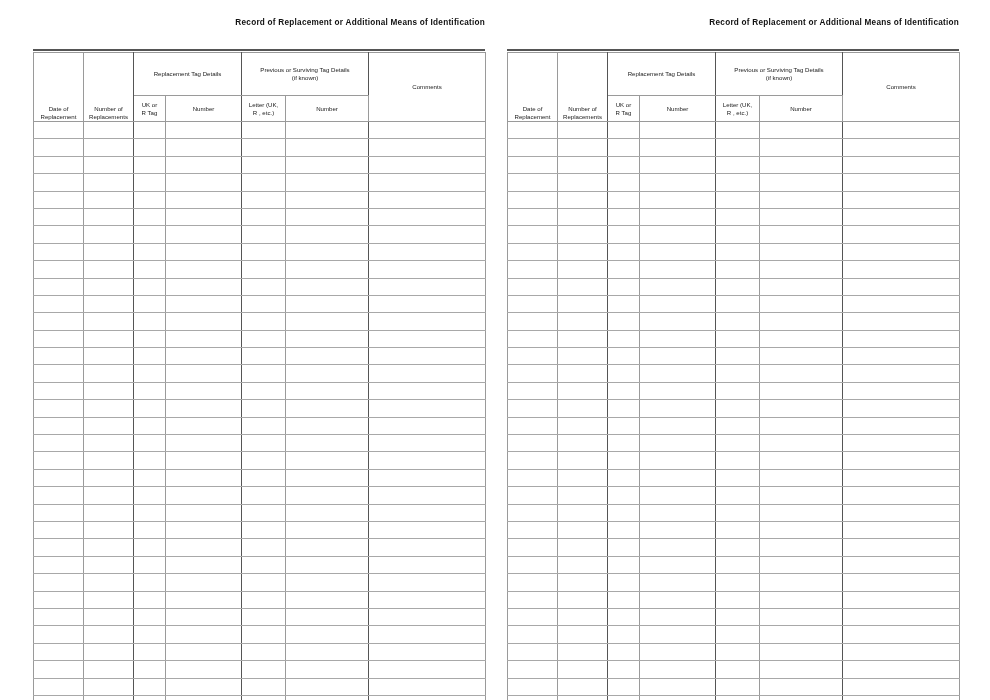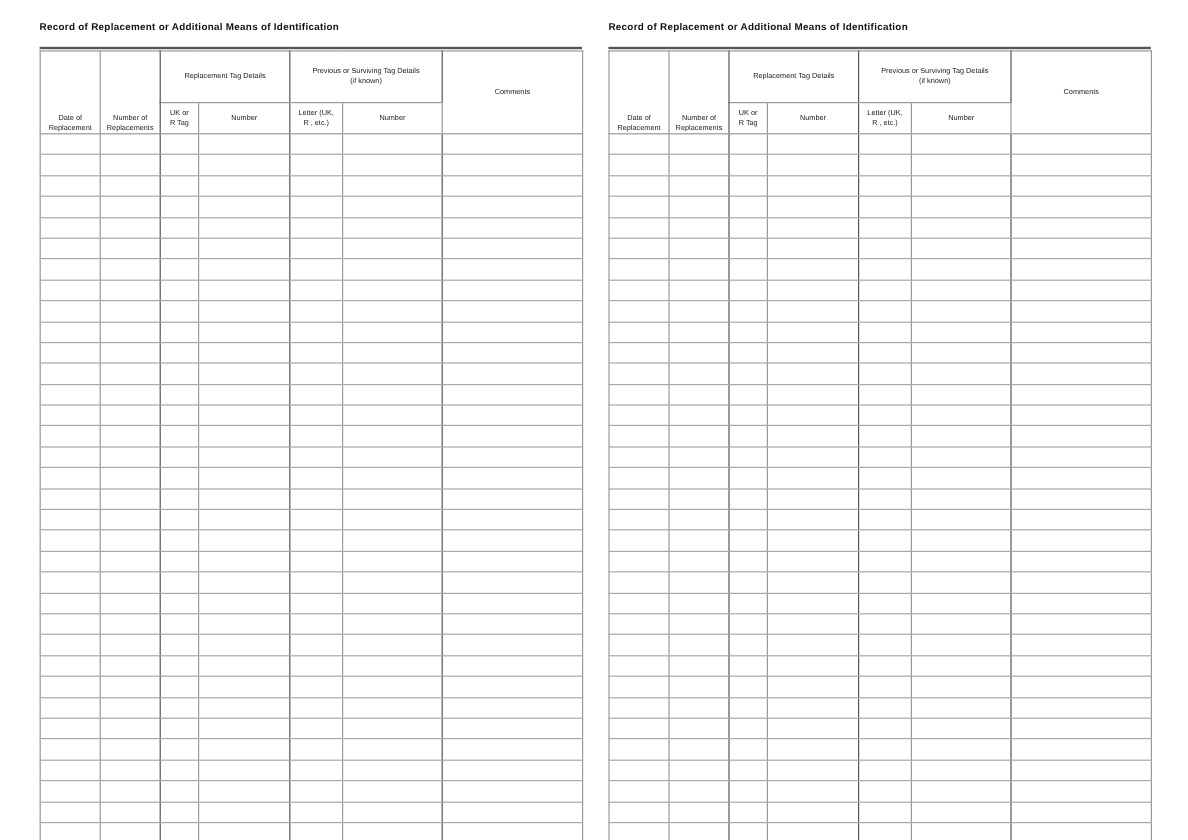--- a/index.html
+++ b/index.html
@@ -26,24 +26,24 @@
   .form-panel {
     position: absolute;
     top: 0;
   }
   .form-panel.left  { left: 33px;  width: 452px; }
   .form-panel.right { left: 507px; width: 452px; }
 
   .form-title {
     font-size: 8.2px;
     font-weight: bold;
-    text-align: left;
+    text-align: right;
     letter-spacing: 0.25px;
     padding-top: 18px;
-    padding-bottom: 12px;
+    padding-bottom: 22px;
     white-space: nowrap;
     color: #111;
   }
 
   .top-rule {
     height: 0;
     border-top: 2.2px solid #555;
     margin-bottom: 1px;
   }
 

